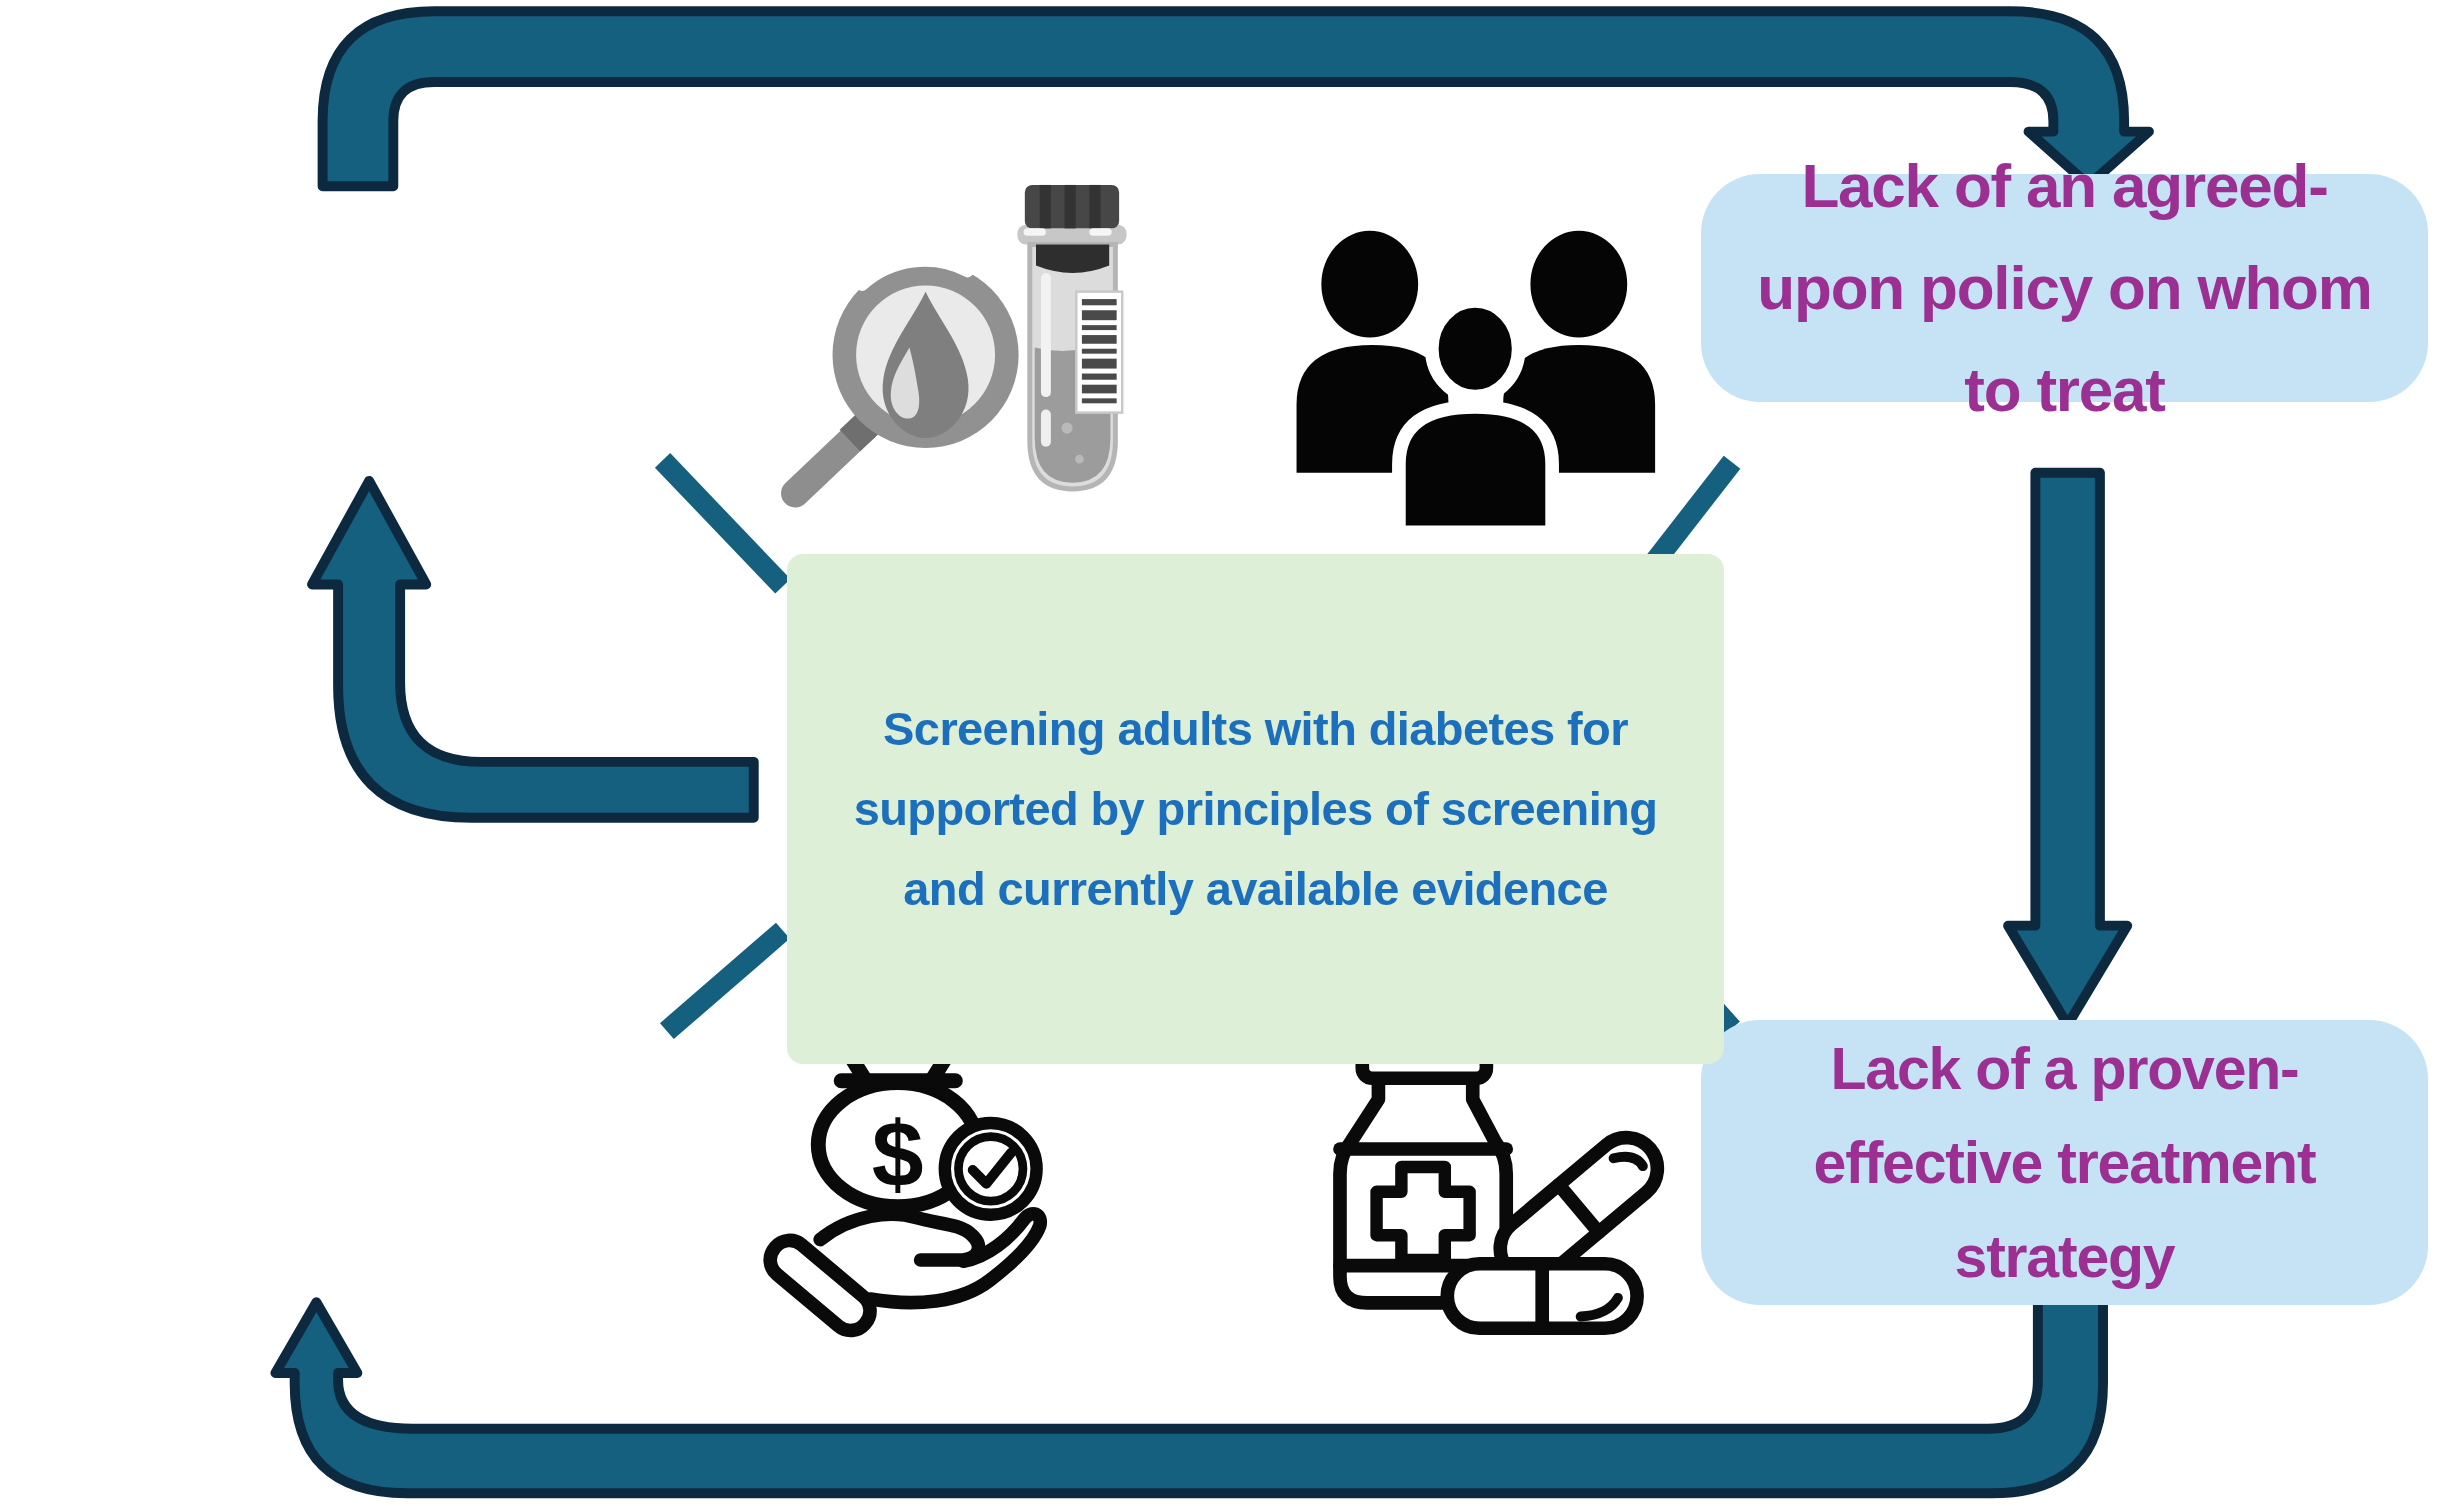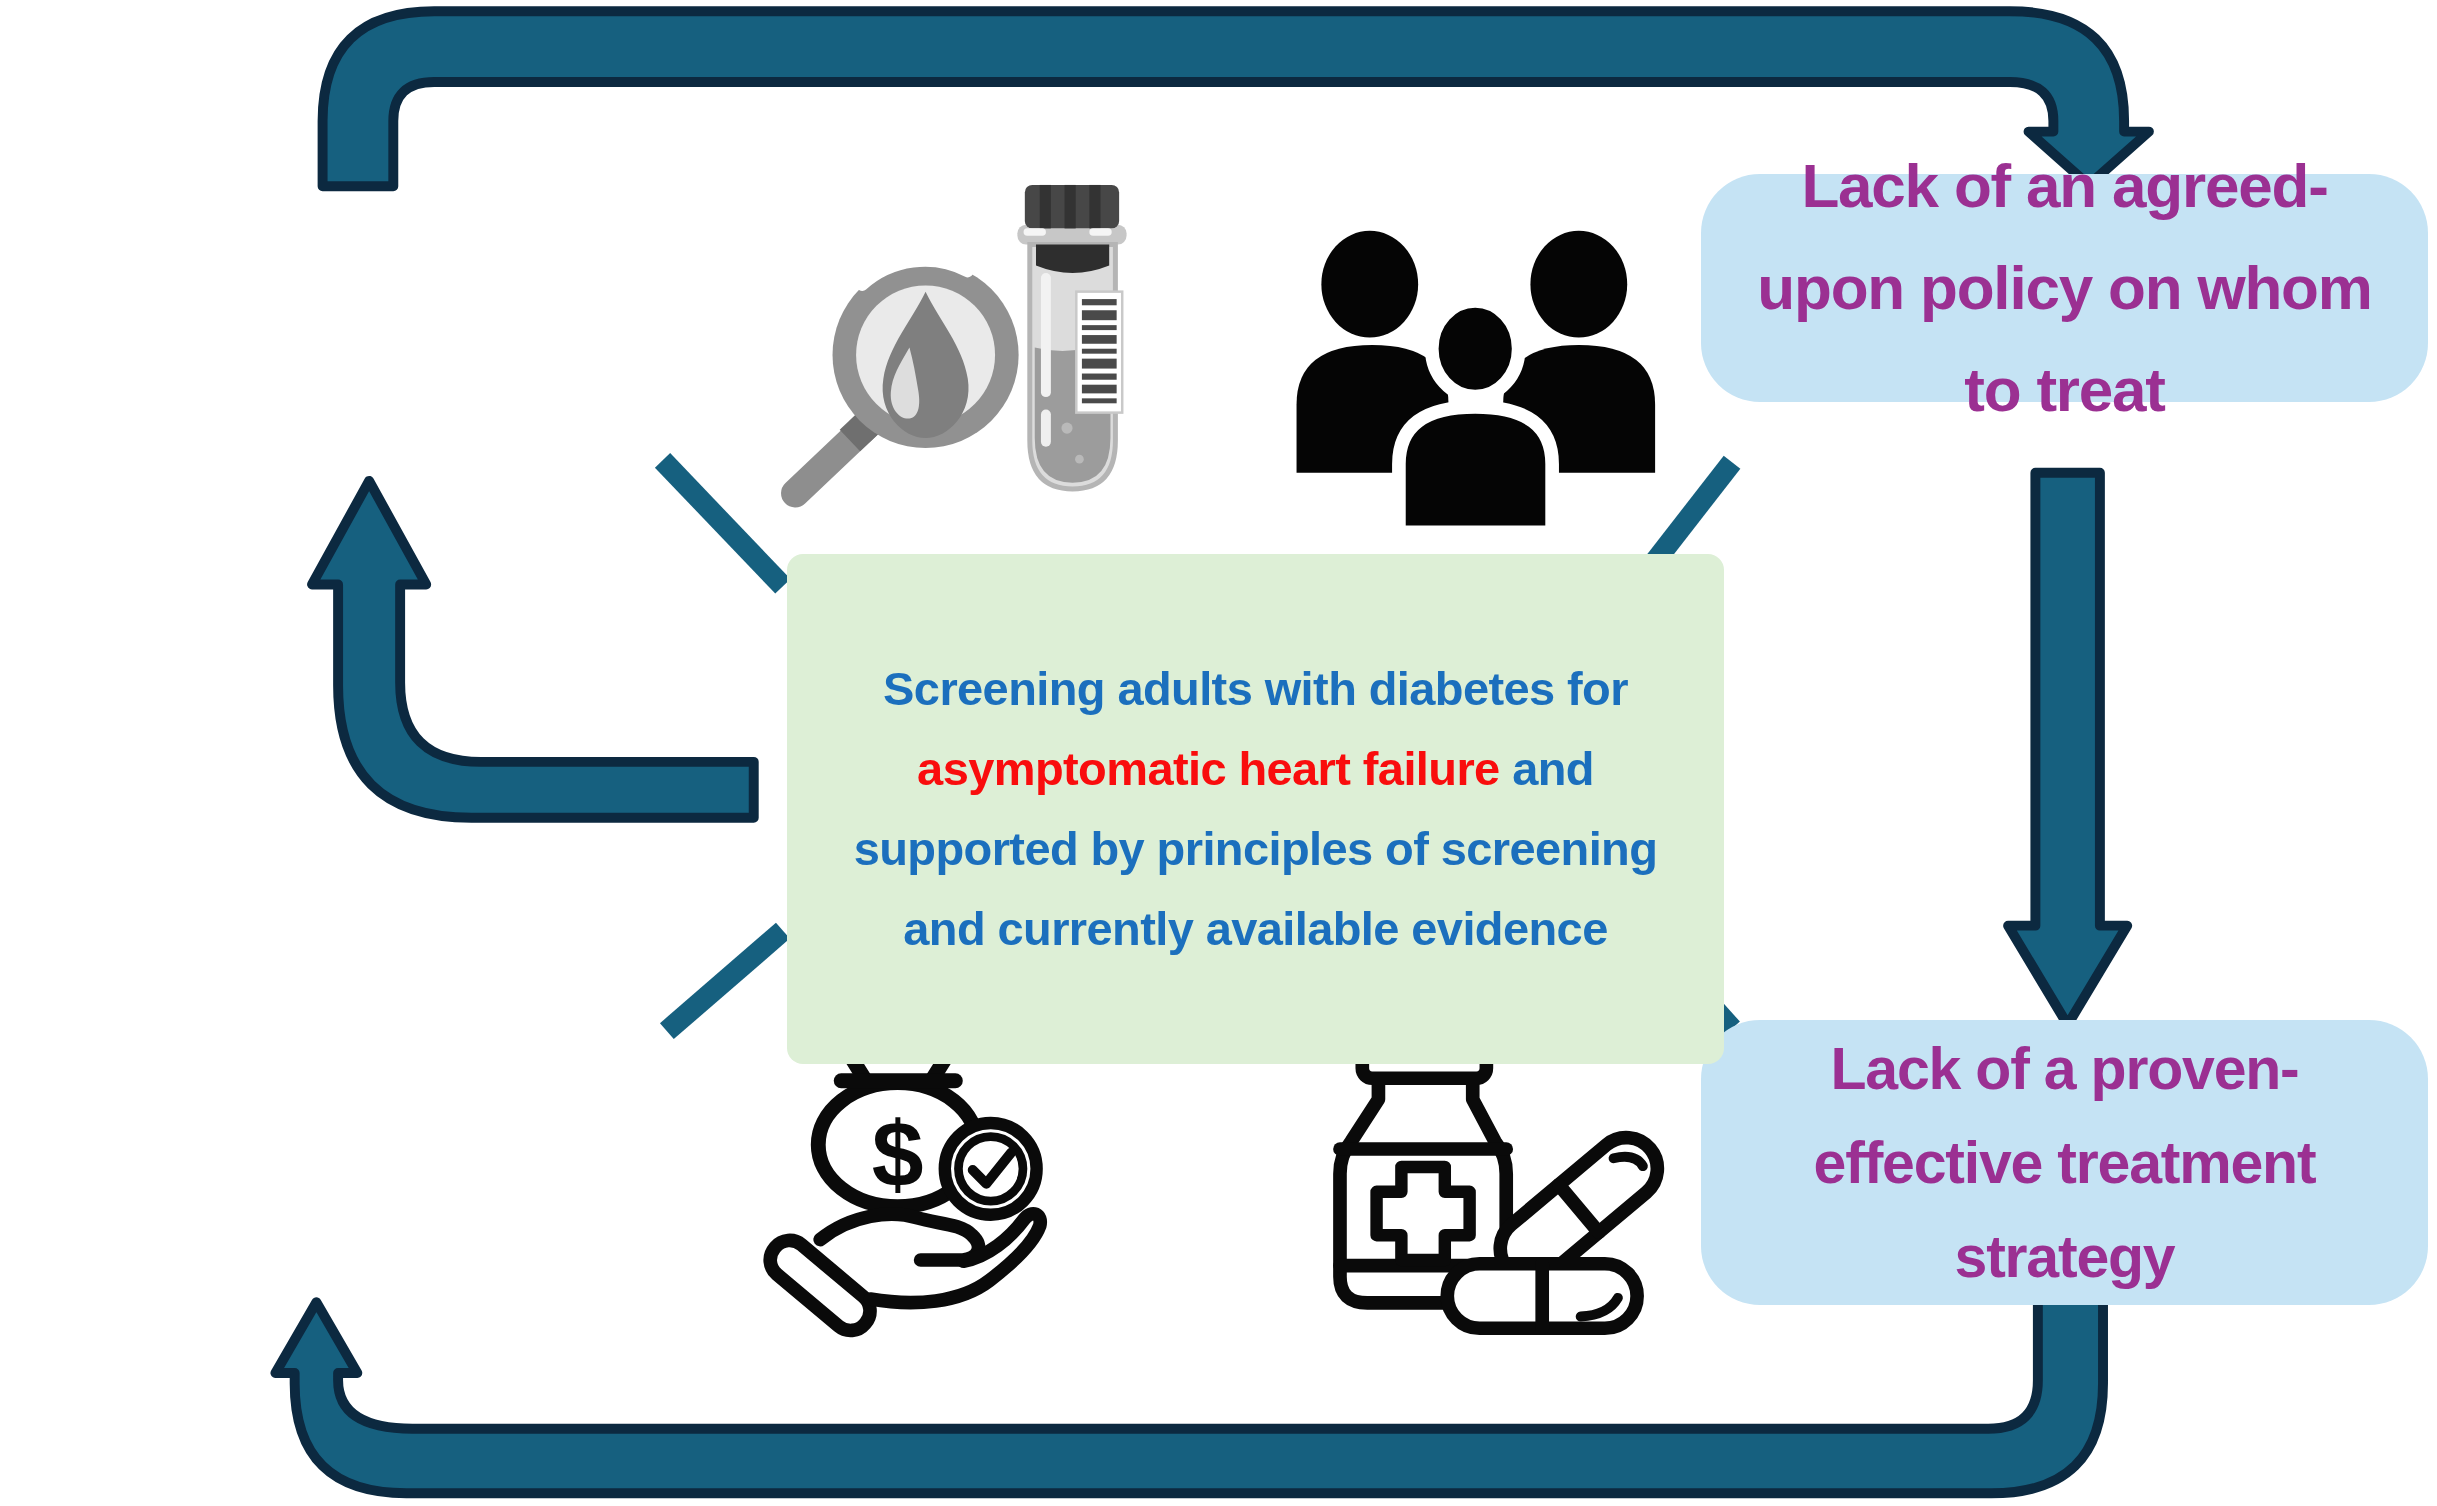--- a/index.html
+++ b/index.html
@@ -181,20 +181,19 @@
 
   <div class="box br">
     <div class="box-label">Lack of a proven-
 effective treatment
 strategy</div>
   </div>
 
   <div class="center-box">
     <div class="center-text">
         <div><span class="seg-blue">Screening adults with diabetes for</span></div>
-        <div><span class="seg-red">asymptomatic heart failure</span><span class="seg-blue"> and</span></div>
         <div><span class="seg-blue">supported by principles of screening</span></div>
         <div><span class="seg-blue">and currently available evidence</span></div>
       </div>
   </div>
 
 </div>
 
 
 </body></html>

